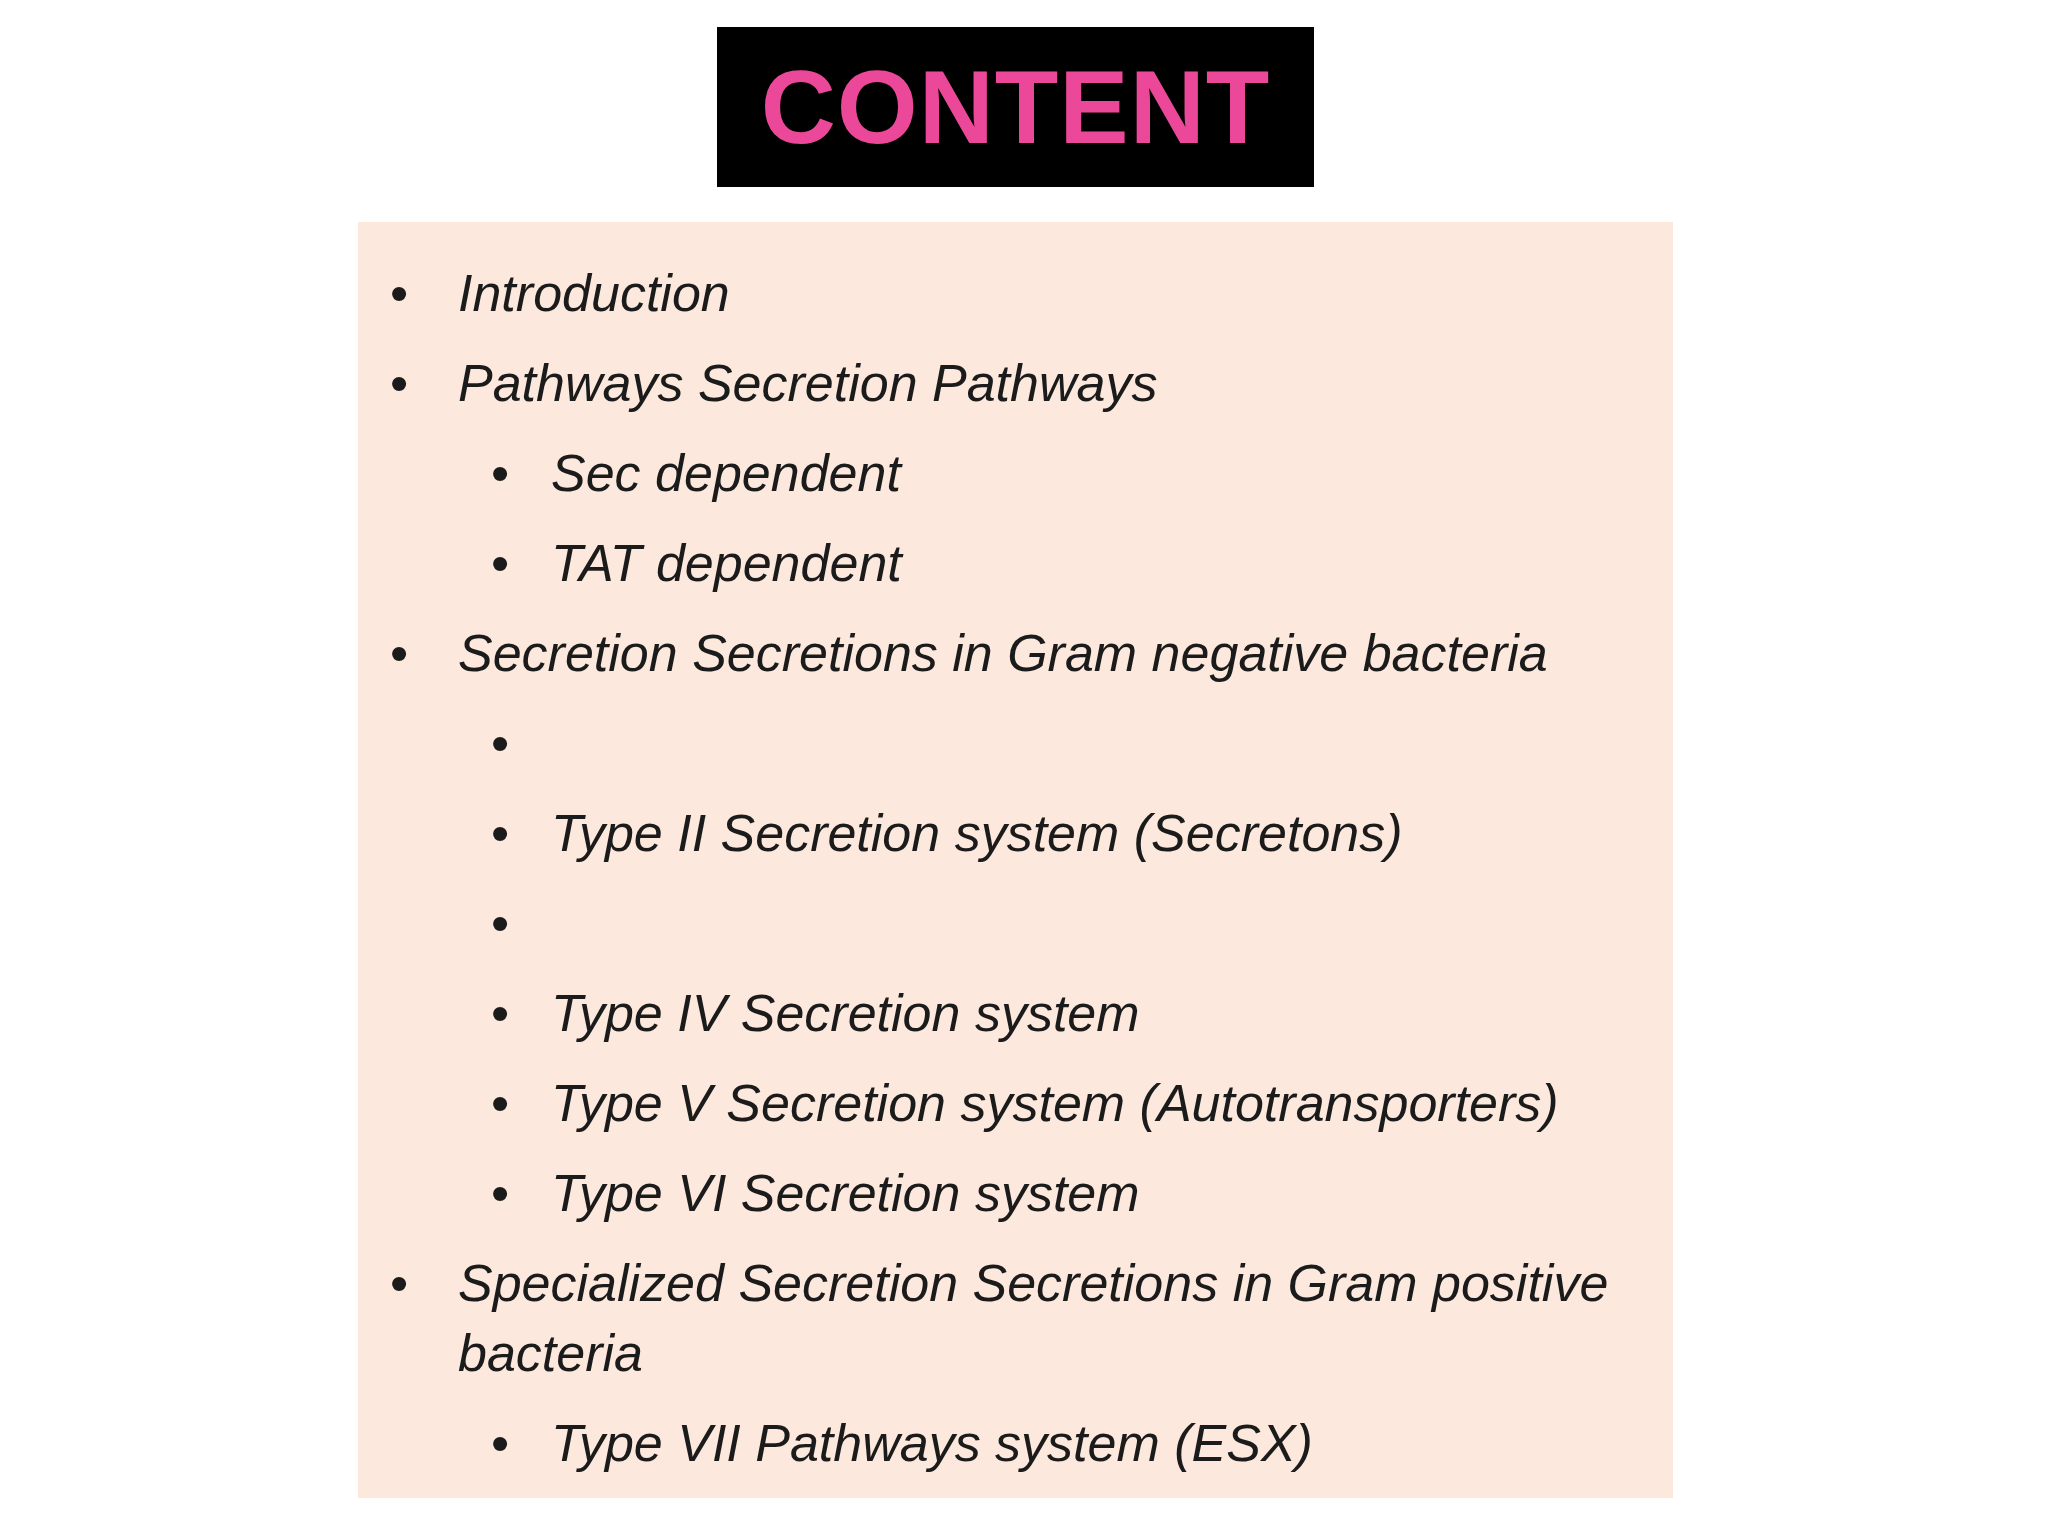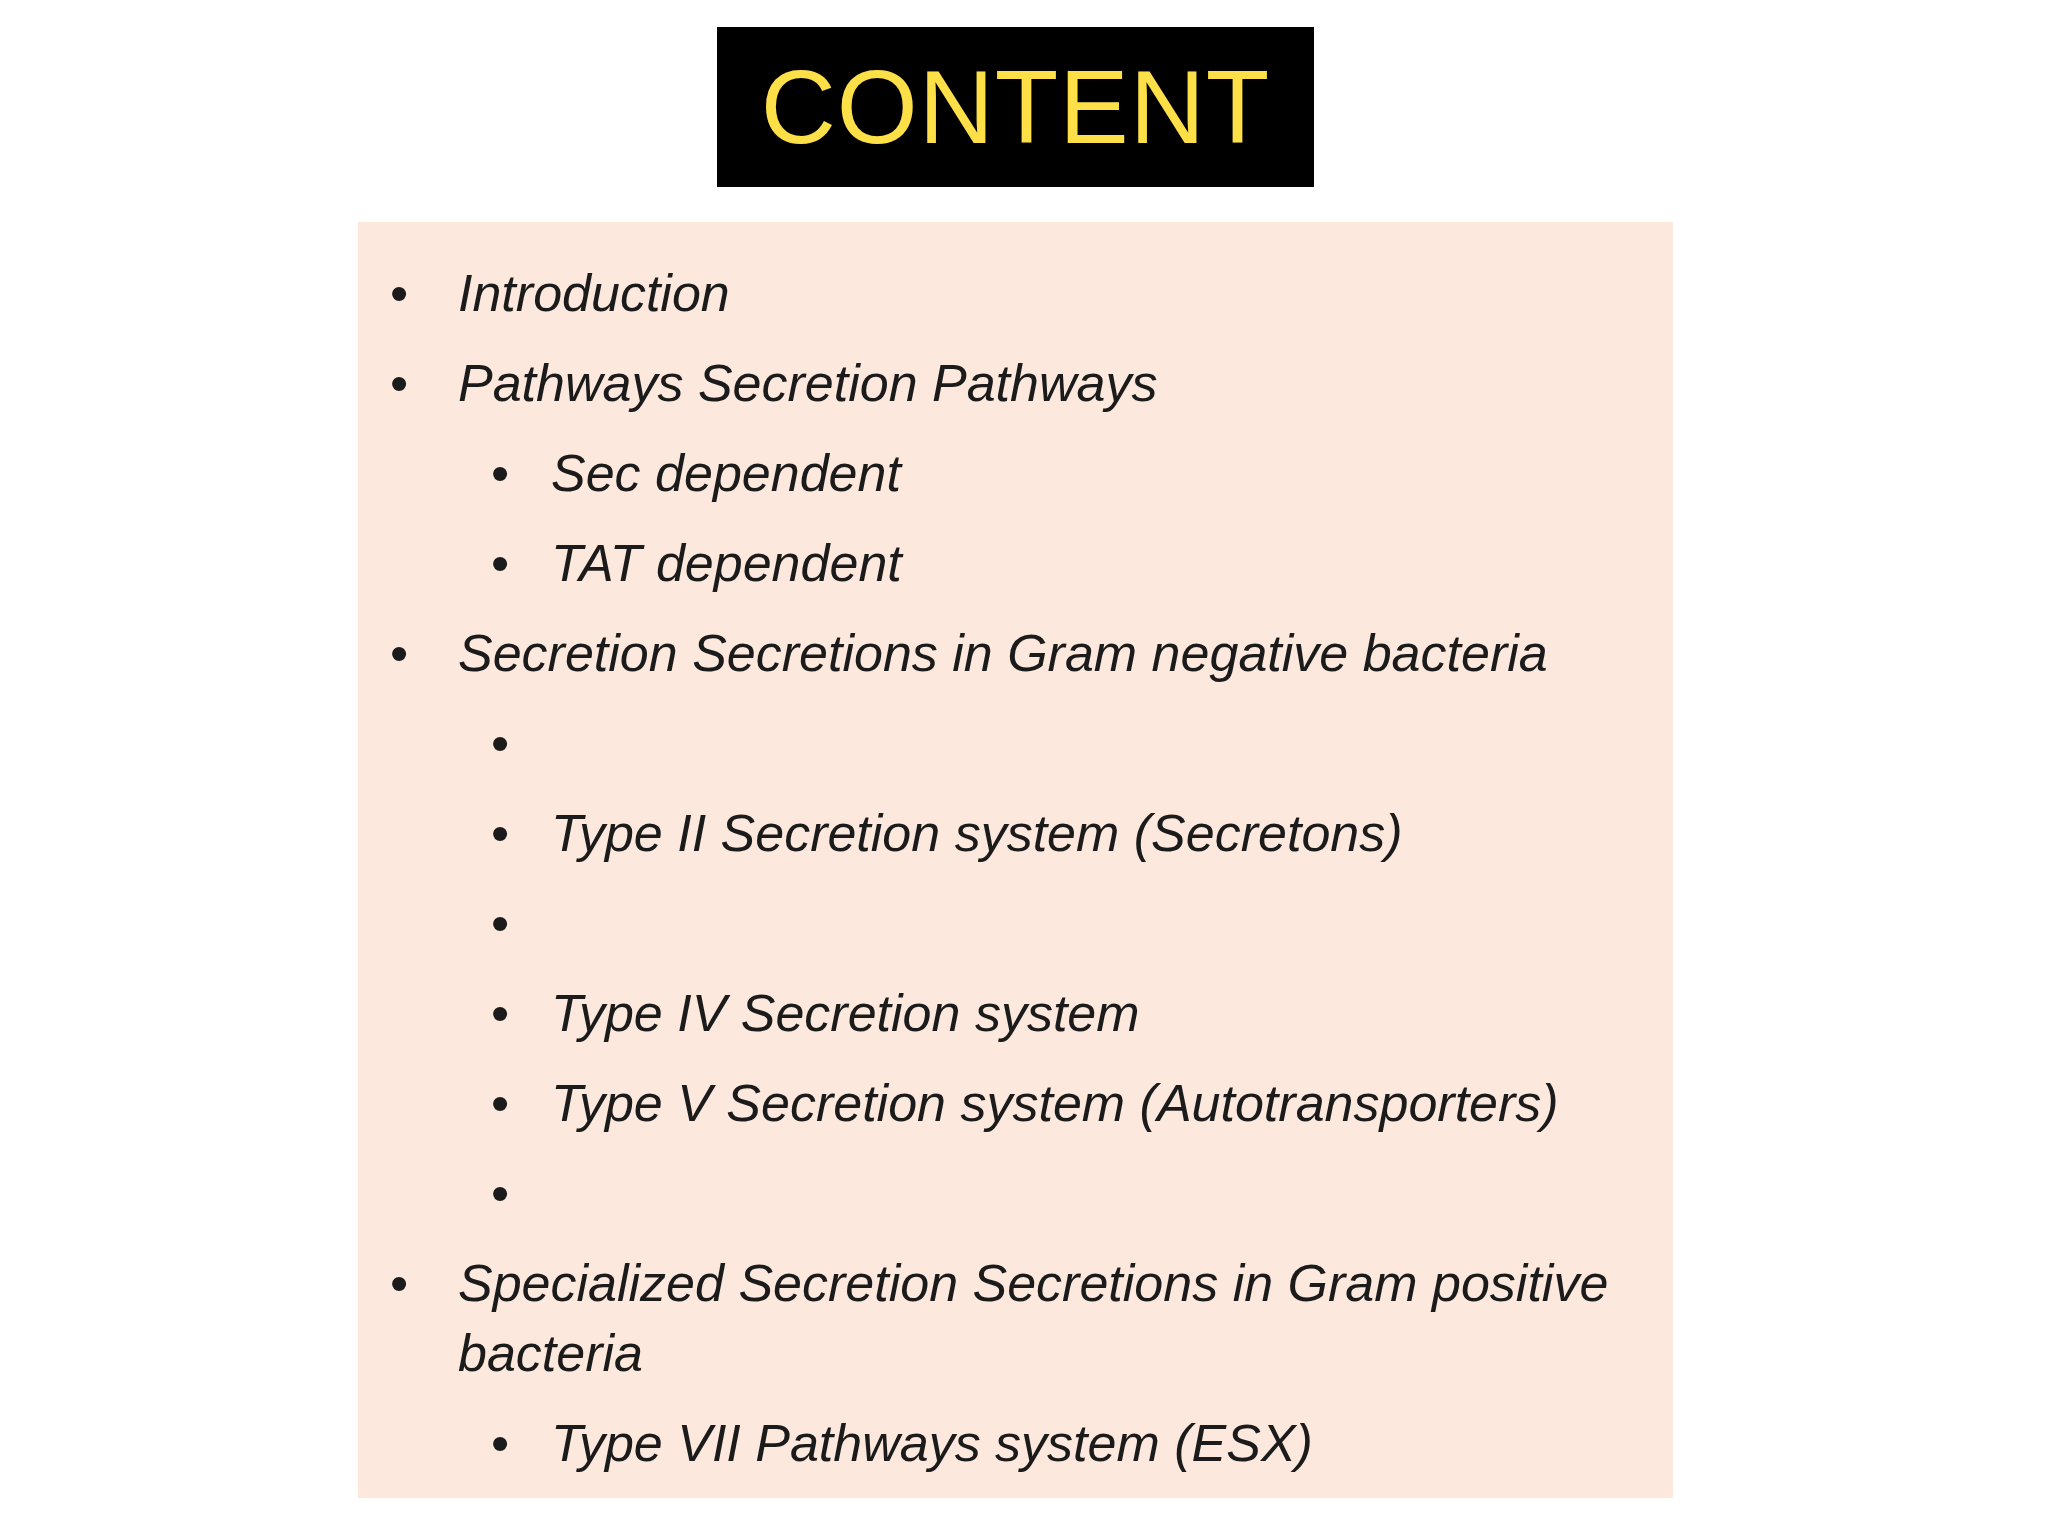--- a/index.html
+++ b/index.html
@@ -17,22 +17,22 @@
     left: 717px;
     top: 27px;
     width: 597px;
     height: 160px;
     background: #000000;
     display: flex;
     align-items: center;
     justify-content: center;
   }
   .title-text {
-    color: #fde047;
-    font-weight: normal;
+    color: #ec4899;
+    font-weight: bold;
     font-size: 104px;
     letter-spacing: 1px;
     line-height: 1;
   }
   .content-box {
     position: absolute;
     left: 358px;
     top: 222px;
     width: 1315px;
     height: 1276px;
@@ -115,20 +115,21 @@
     <span class="txt">Type IV Secretion system</span>
   </li>
 
   <li class="level-2">
     <span class="bullet">•</span>
     <span class="txt">Type V Secretion system (Autotransporters)</span>
   </li>
 
   <li class="level-2">
     <span class="bullet">•</span>
+    <span class="txt">Type VI Secretion system</span>
   </li>
 
   <li class="level-1">
     <span class="bullet">•</span>
     <span class="txt">Specialized Secretion Secretions in Gram positive bacteria</span>
   </li>
 
   <li class="level-2">
     <span class="bullet">•</span>
     <span class="txt">Type VII Pathways system (ESX)</span>

